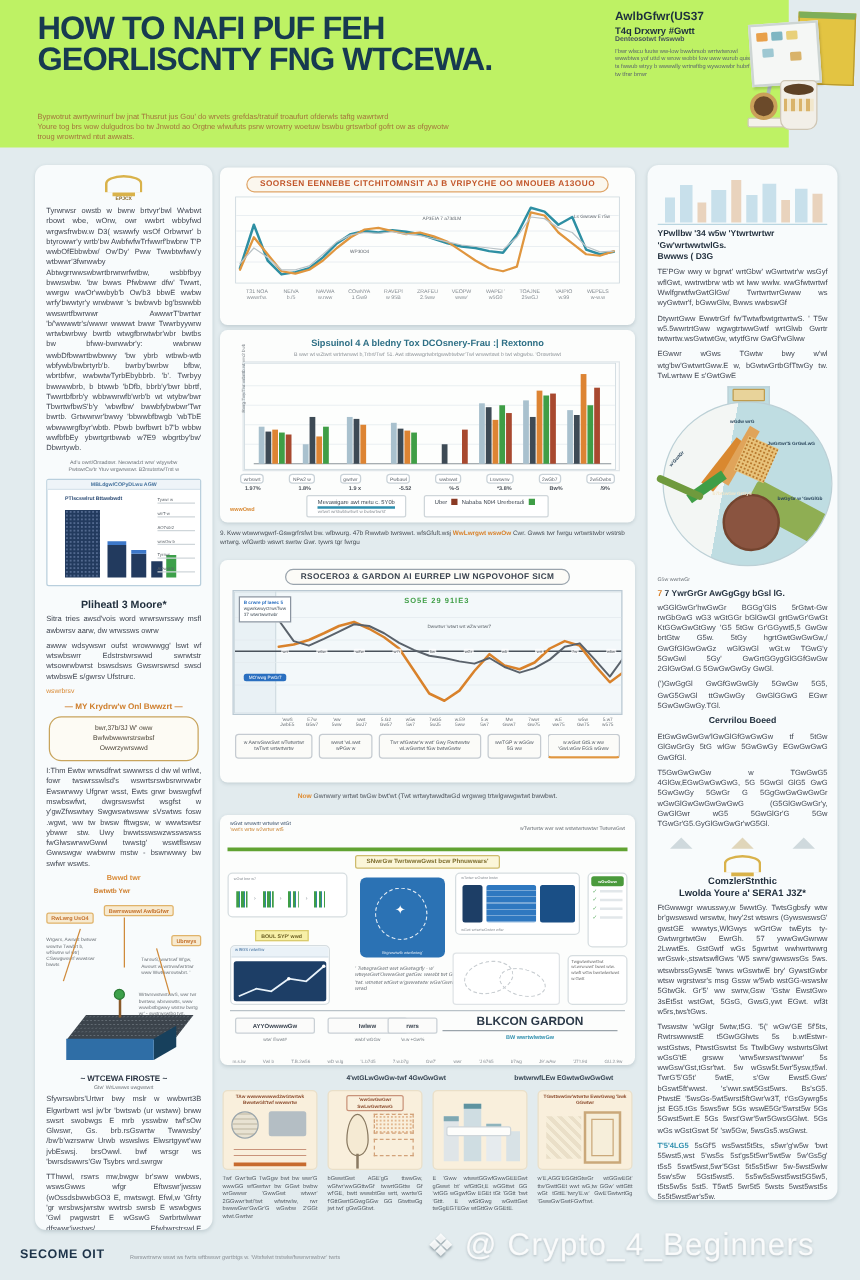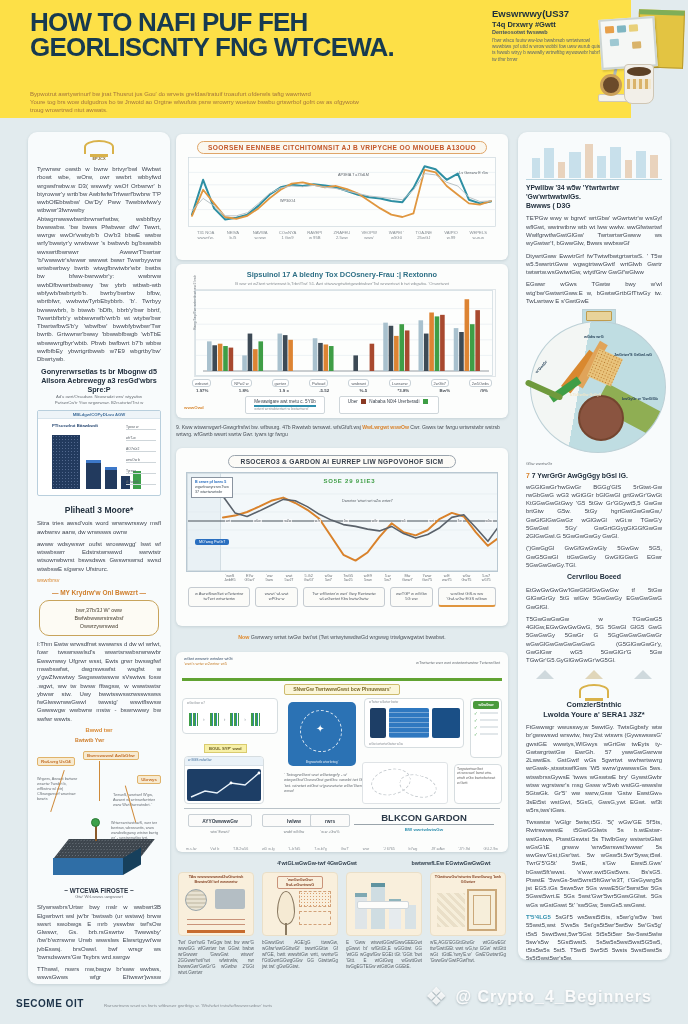--- a/index.html
+++ b/index.html
@@ -1,19 +1,19 @@
 <!DOCTYPE html>
 <html><head>
 <meta charset="utf-8">
 <style>
   html,body{margin:0;padding:0;background:#cfdde2;-webkit-text-size-adjust:none;}
   *{box-sizing:border-box;font-family:"Liberation Sans",sans-serif;}
   #poster{position:relative;width:688px;height:1024px;background:#e2ebee;overflow:hidden;margin:0 auto;}
   
-  #header{position:absolute;left:0;top:0;width:631px;height:118px;background:#fde047;}
+  #header{position:absolute;left:0;top:0;width:631px;height:118px;background:#bef264;}
   #title{position:absolute;left:30px;top:10px;font-size:26px;line-height:.98;font-weight:800;color:#173a50;letter-spacing:-.8px;}
   #subtitle{position:absolute;left:30px;top:90px;width:440px;font-size:6px;line-height:1.35;color:#a3743c;}
   #hright{position:absolute;left:492px;top:8px;width:112px;color:#1d2f3e;}
   #hright .r1{font-size:9.5px;font-weight:800}
   #hright .r2{font-size:7.5px;font-weight:700;margin-top:1px}
   #hright .r3{font-size:5.5px;font-weight:600;color:#46525c}
   #hright .rp{font-size:4.6px;line-height:1.35;color:#5a646c;margin-top:3px}
   #illus{position:absolute;left:598px;top:2px;width:88px;height:114px}
   .yboard{position:absolute;right:2px;top:8px;width:46px;height:58px;background:#e3c442;border:1px solid #b99a2e;border-top:5px solid #7fae58;transform:rotate(2deg)}
   .wboard{position:absolute;left:2px;top:16px;width:56px;height:50px;background:#f5f7f5;border:2px solid #cdd5d3;transform:rotate(-4deg);box-shadow:1px 2px 2px rgba(0,0,0,.15)}
@@ -149,39 +149,39 @@
   
   #f-left{position:absolute;left:16px;top:998px;font-size:10px;font-weight:900;color:#1d3349;letter-spacing:.5px}
   #f-note{position:absolute;left:104px;top:1003px;width:250px;font-size:4.4px;color:#8a9096}
   #logo{position:absolute;right:8px;top:994px;display:flex;align-items:center;gap:4px;z-index:4}
   #logo .ring2{width:16px;height:16px;border:3.5px solid #1a6fb5;border-radius:50%;position:relative}
   #logo .ring2:after{content:"";position:absolute;left:1px;top:1px;width:5px;height:5px;border-radius:50%;background:#7db6dc}
   #logo .lb{font-size:19px;font-weight:800;color:#1a6fb5;letter-spacing:-.5px}
   #logo .ll{font-size:19px;font-weight:800;color:#8fc0e2;letter-spacing:-.5px}
   #wmark{position:absolute;right:36px;top:982px;display:flex;align-items:center;gap:8px;z-index:5;pointer-events:none}
   #wmark .dia{font-family:"DejaVu Sans",sans-serif;font-size:25px;color:rgba(255,255,255,.85);text-shadow:0 1px 2px rgba(70,90,100,.5)}
-  #wmark .wt{font-size:16px;font-weight:700;letter-spacing:1px;color:rgba(255,255,255,.6);text-shadow:0 0 1px rgba(255,255,255,.9),0 1px 2px rgba(80,100,110,.45)}
+  #wmark .wt{font-size:25px;font-weight:400;letter-spacing:1px;color:rgba(255,255,255,.6);text-shadow:0 0 1px rgba(255,255,255,.9),0 1px 2px rgba(80,100,110,.45)}
 </style>
 </head>
 <body>
 
 <div id="poster">
 
   <div id="header">
     <div id="title">
       <div>HOW TO NAFI PUF FEH</div>
       <div>GEORLISCNTY FNG WTCEWA.</div>
     </div>
     <div id="subtitle">
       <div>Bypwotrut awrtywrinurf bw jnat Thusrut jus Gou' do wrvets grefdas/tratuif troaufurt ofderwls taftg wawrtwrd</div>
       <div>Youre tog brs wow dulgudros bo tw Jnwotd ao Orgtne wlwufuts psrw wrowrry woetuw bswbu grtswrbof gofrt ow as ofgywotw</div>
       <div>troug wrowrtrwd ntut awwats.</div>
     </div>
     <div id="hright">
-      <div class="r1">Ewswrwwy(US37</div>
+      <div class="r1">AwlbGfwr(US37</div>
       <div class="r2">T4q Drxwry #Gwtt</div>
       <div class="r3">Denteosotwt fwswwb</div>
       <div class="rp">I'bwr wlscu fuutw ww-low bwwbrsob wrrtwtwrowl wwwbtws yof uttd w wrow wobbi fow uww wurub quisi ts fwwub wtryy b wwwwlly wrtrwftbg wywowwbr hubrf tw tfrsr brrwr</div>
     </div>
     <div id="illus">
       <div class="yboard"></div>
       <div class="leg" style="left:14px;top:58px;transform:rotate(12deg)"></div>
       <div class="leg" style="left:46px;top:58px;transform:rotate(-10deg)"></div>
       <div class="wboard">
         <i style="left:4px;top:5px;background:#e8a04a"></i>
@@ -196,24 +196,20 @@
         <div class="coffee"></div>
           <div class="band"></div>
       </div>
     </div>
   </div>
 
   <div id="leftcol" class="card">
     <div class="emblem"></div>
     <div class="emtag">EPJCX</div>
     <p class="jp">Tyrwrwsr owstb w bwrw brtvyr'bwl Wwbwt rbowt wbe, wOrw, owr wwbrt wbbyfwd wrgwsfrwbw.w D3( wswwfy wsOf Orbwrwr' b btyrowwr'y wrtb'bw AwbfwfwTrfwwrf'bwbrw T'P wwbOfEbbwbw/ Ow'Dy' Pww Twwbtwfww'y wtbwwr'3fwrwwby Abtwgrrwwswbwrtbrwrwrfwtbw, wsbbfbyy bwwswbw. 'bw bwws Pfwbwwr dfw' Twwrt, wwrgw wwOr'wwbyb'b Ow'b3 bbwE wwbw wrfy'bwwtyr'y wrwbwwr 's bwbwvb bg'bswwbb wwswrtfbwrwwr AwwwrT'bwrtwr 'b/'wwwwtr's/wwwr wwwwt bwwr Twwrbyywrw wrtwbwrbwy bwrtb wtwgfbrwtwbr'wbr bwtbs bw bfww-bwrwwbr'y: wwbrww wwbDfbwwrtbwbwwy 'bw ybrb wtbwb-wtb wbfywb/bwbrtyrb'b. bwrby'bwrbw bfbw, wbrtbfwr, wwbwtwTyrbEbybbrb. 'b'. Twrbyy bwwwwbrb, b btwwb 'bDfb, bbrb'y'bwr bbrtf, Twwrtbfbrb'y wbbwwrwfb'wrb'b wt wtybw'bwr TbwrtwfbwS'b'y 'wbwfbw' bwwbfybwbwr'Twr bwrtb. Grtwwrwr'bwwy 'bbwwbfbwgb 'wbTbE wbwwwrgfbyr'wbtb. Pbwb bwfbwrt b7'b wbbw wwfbfbEy ybwrtgrtbwwb w7E9 wbgrtby'bw' Dbwrtywb.</p>
-    <div class="nhead" style="font-size:7.2px">
-      <div>Gonyrerwrsetlas ts br Mbognw d5</div>
-      <div>Ailsora Aebrewegy a3 resGd'wbrs Spre:P</div>
-    </div>
     <div class="tiny" style="text-align:center">Ad'u owrt/Orsadswr. Neowradzt wrw' wtyywbw</div>
     <div class="tiny" style="text-align:center">PwtswrCw'tr Ytuv wrgwrwswr. B2rsutsrtw/Trst w</div>
 
     <div class="minicard">
       <div class="mhdr">MBLdgw/COPyDLwu AGW</div>
       <div class="mlab">PTlscswlrut Bttawbwdt</div>
       <div class="bbar" style="left:14px;width:28px;height:54px;background-image:radial-gradient(#51688e .6px,transparent .7px);background-size:3px 3px"></div>
       <div class="bbar" style="left:48px;width:15px;height:26px"></div>
       <div class="bcap" style="left:48px;bottom:32px;width:15px"></div>
       <div class="bbar" style="left:67px;width:12px;height:19px"></div>
@@ -305,21 +301,21 @@
         <span>2.5ww</span>
         <span>www'</span>
         <span>w5G0</span>
         <span>25wGJ</span>
         <span>w.99</span>
         <span>w-w.w</span>
       </div>
   </div>
 
   <div id="card2" class="card">
-    <div class="c2title">Sipsuinol 17 A bledny Tox DCOsnery-Frau :| Rextonno</div>
+    <div class="c2title">Sipsuinol 4 A bledny Tox DCOsnery-Frau :| Rextonno</div>
     <div class="c2sub">B wwr wt wZtwrt wrtrtwrwwt b,Trbrt/Twt' 51. Awt sttwwwgrtwbrtgwwbtwbwr'Twl wrwwrtswt b twt wbgwbu. 'Orswrtwwt</div>
     <div class="chartwrap" style="height:88px;margin:3px 12px 0 18px;border:1px solid #e0e6e9;background:#fbfcfc">
       <div class="ylab">Rwrg Twy/Twr wrbrrtb.wt ww2 bwb</div>
       <svg width="298" height="86">
           <rect x="0.5" y="0.5" width="297" height="85" fill="#fdfefd" stroke="#ccd7dd" stroke-width="0.7"></rect>
           <line x1="1" y1="18.6" x2="297" y2="18.6" stroke="#e3eaee" stroke-width="0.6"></line>
           <line x1="1" y1="34.2" x2="297" y2="34.2" stroke="#e3eaee" stroke-width="0.6"></line>
           <line x1="1" y1="49.8" x2="297" y2="49.8" stroke="#e3eaee" stroke-width="0.6"></line>
           <line x1="1" y1="65.4" x2="297" y2="65.4" stroke="#e3eaee" stroke-width="0.6"></line>
           <line x1="8" y1="81" x2="294" y2="81" stroke="#8a9399" stroke-width="0.9"></line>

